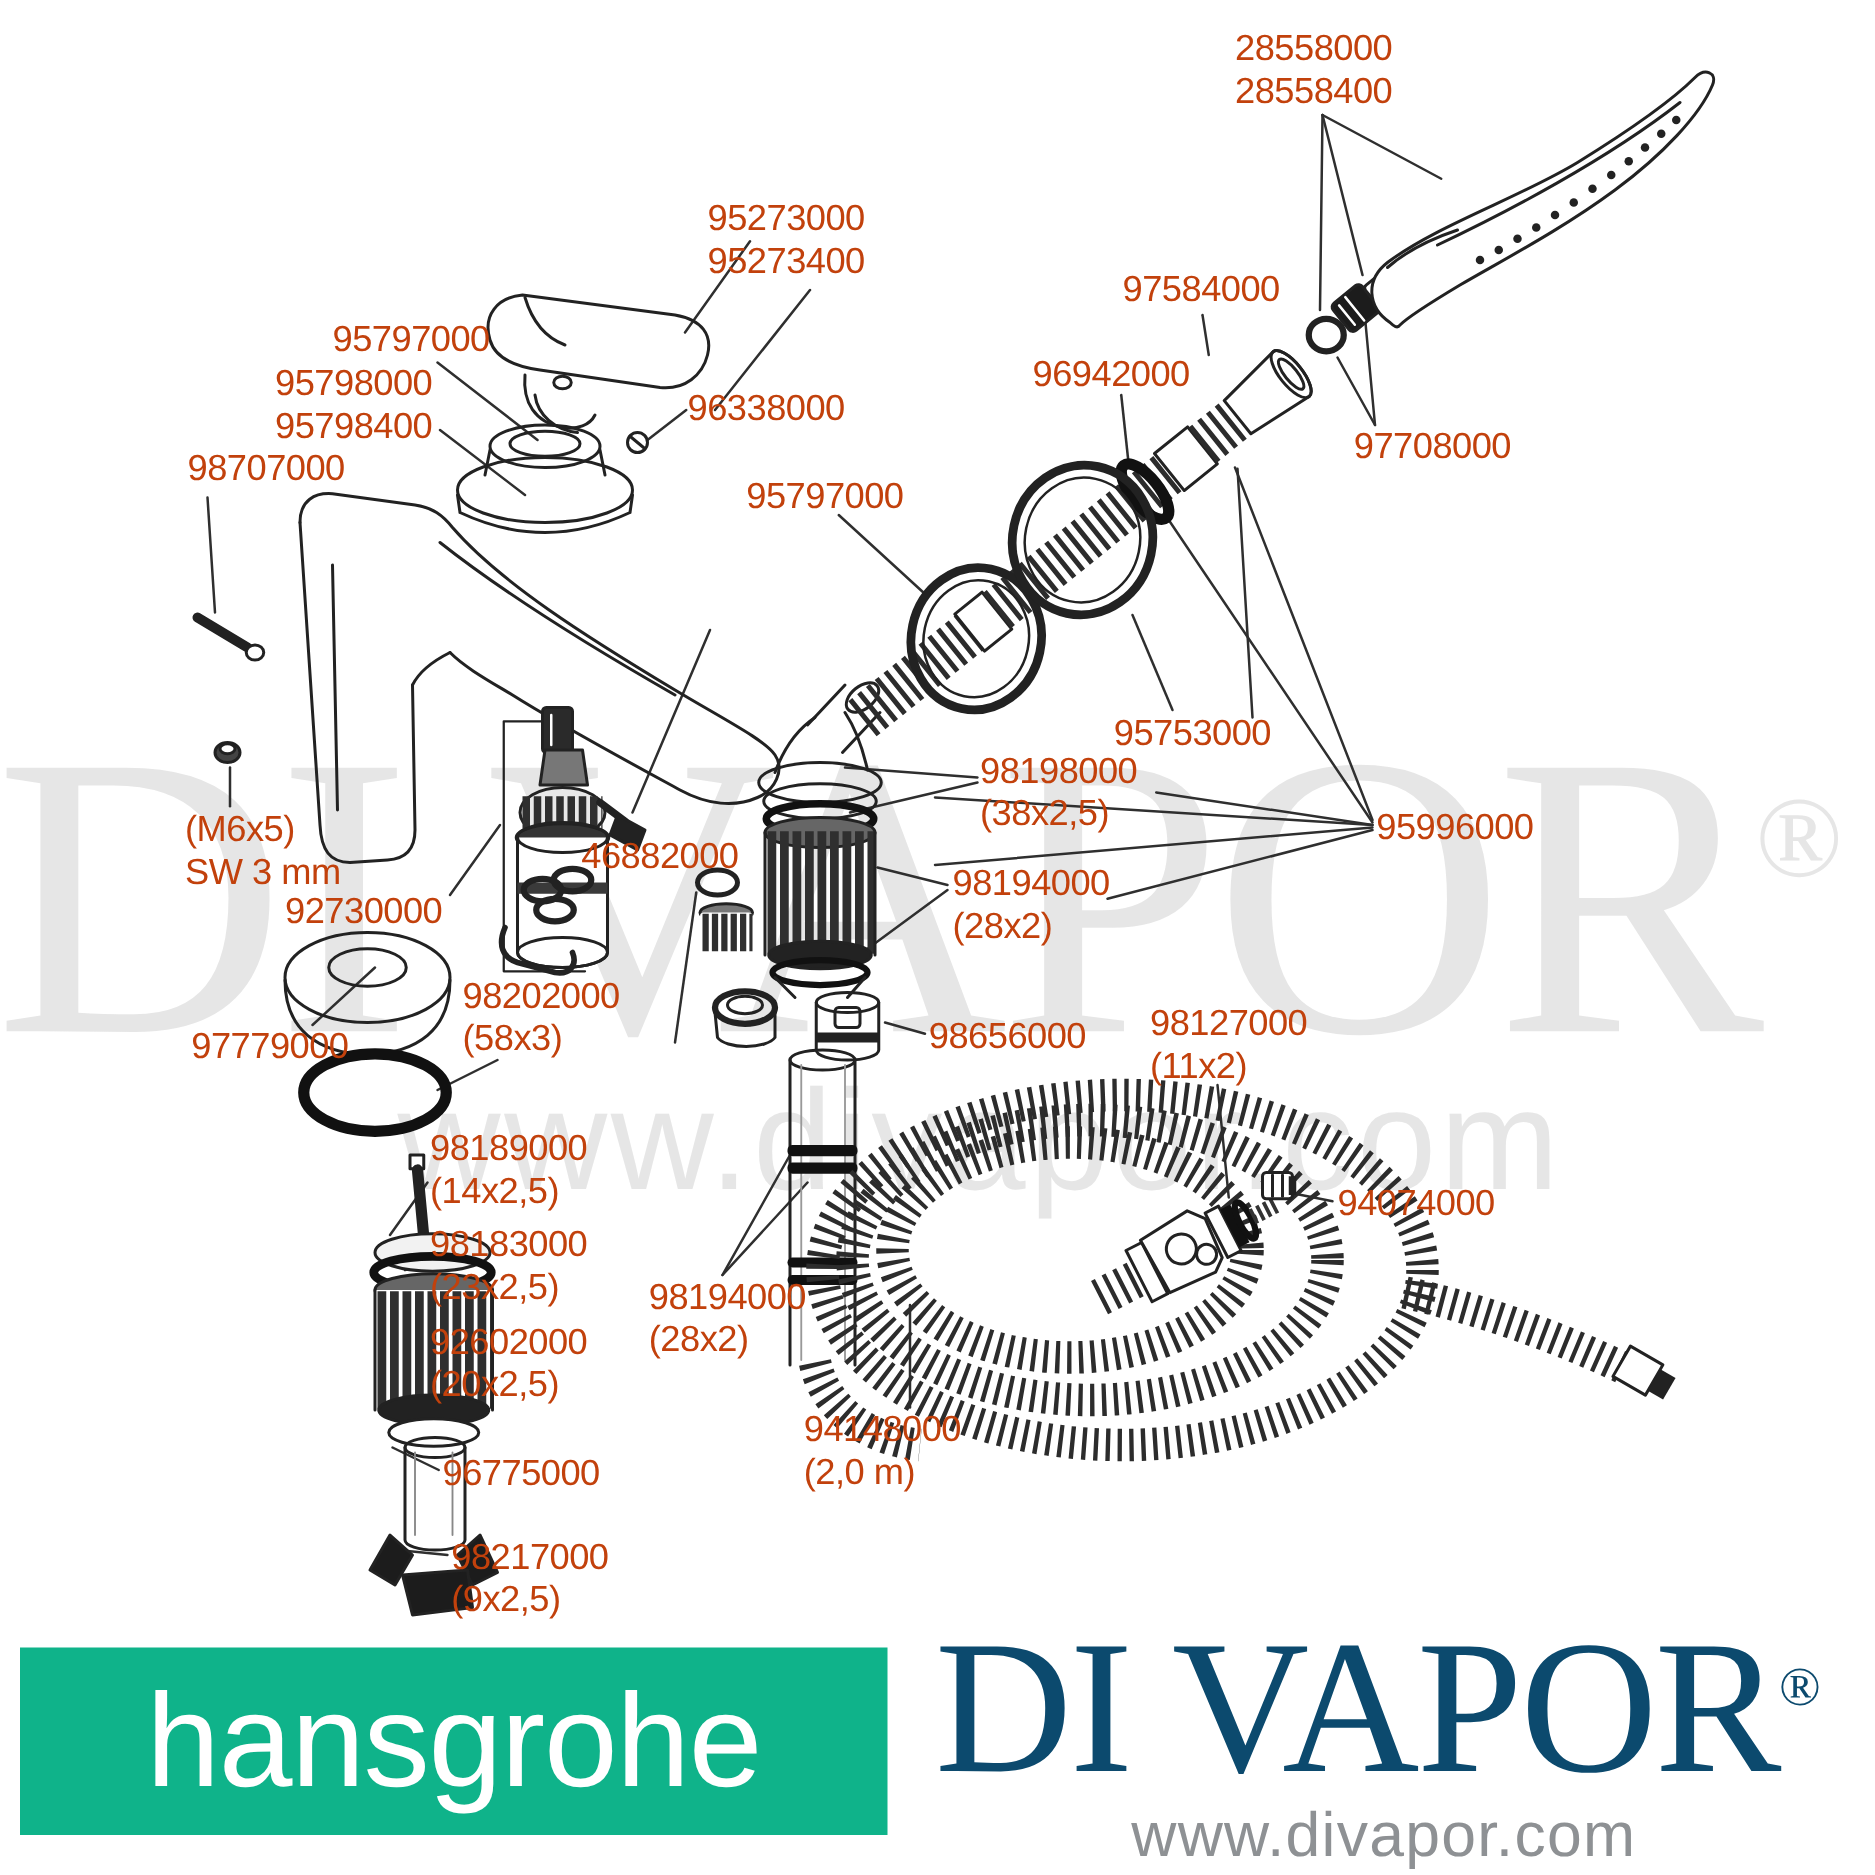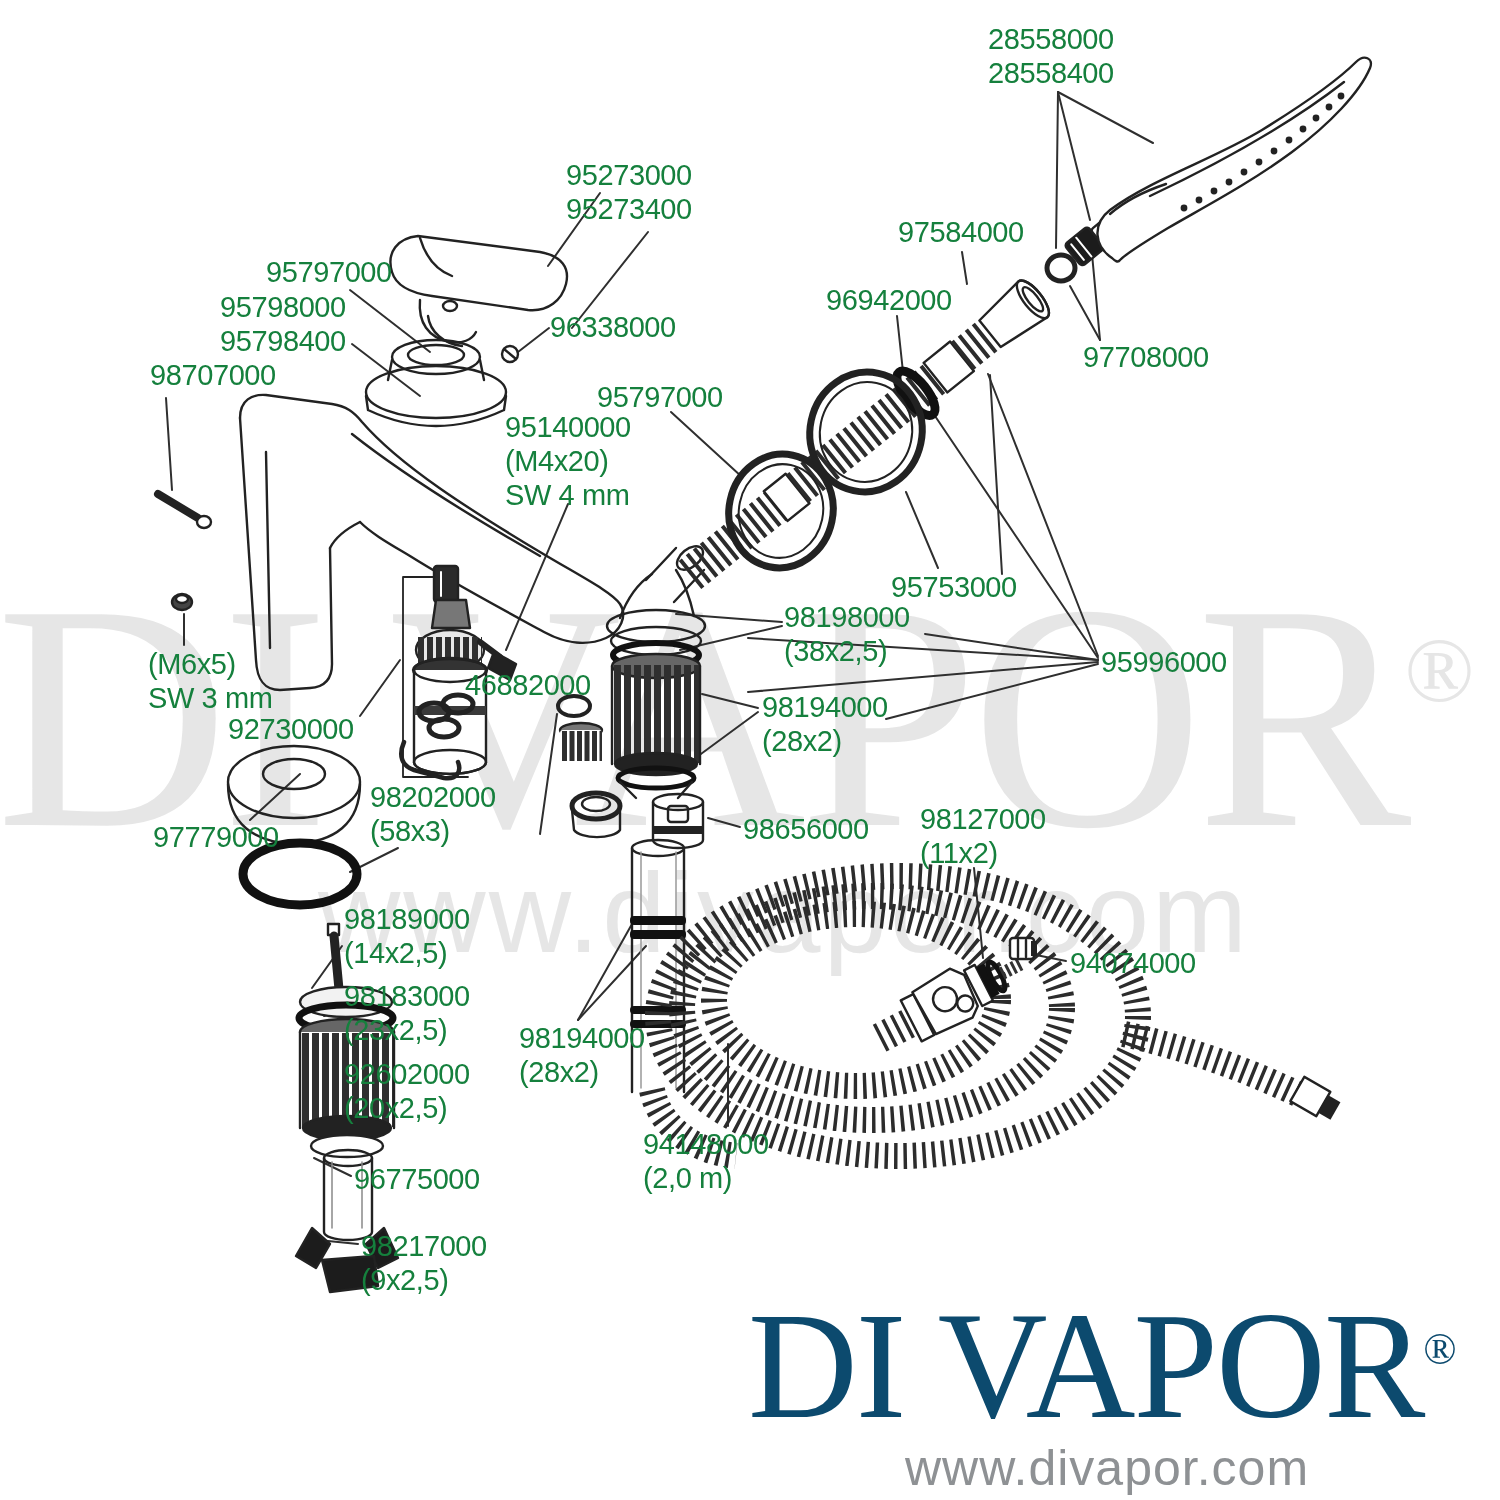--- a/index.html
+++ b/index.html
@@ -9,21 +9,21 @@
   
   .wm-brand{position:absolute;left:-4px;top:556px;font-family:"Liberation Serif", serif;
     font-size:322px;letter-spacing:-7px;color:#d7d7d7;opacity:.62;white-space:nowrap;z-index:1;line-height:1;}
   .wm-brand sup{font-size:92px;vertical-align:135%;letter-spacing:0;}
   .wm-url{position:absolute;left:318px;top:856px;font-size:114px;letter-spacing:3px;
     color:#e2e2e2;opacity:.85;white-space:nowrap;z-index:1;line-height:1;}
   
   svg.art{position:absolute;left:0;top:0;z-index:2;}
   
   .plabel{position:absolute;z-index:3;font-size:29px;line-height:34px;letter-spacing:-.4px;
-    color:#15803d;white-space:pre-line;font-weight:400;}
+    color:#c2410c;white-space:pre-line;font-weight:400;}
   
   .hg-box{position:absolute;left:16px;top:1318px;width:694px;height:150px;background:#0fb38a;
     z-index:4;display:flex;align-items:center;justify-content:center;}
   .hg-box span{color:#ffffff;font-size:106px;font-weight:500;letter-spacing:-1px;}
   .dv-brand{position:absolute;left:748px;top:1290px;z-index:4;font-family:"Liberation Serif", serif;
     font-size:152px;letter-spacing:-2px;color:#0c4a6e;line-height:1;white-space:nowrap;}
   .dv-brand sup{font-size:44px;vertical-align:120%;letter-spacing:0;}
   .dv-url{position:absolute;left:905px;top:1443px;z-index:4;font-size:50px;letter-spacing:1px;
     color:#8e9194;line-height:1;white-space:nowrap;}
 </style>
@@ -308,23 +308,20 @@
   <div class="plabel" style="left:566px;top:158px">95273000
 95273400</div>
   <div class="plabel" style="left:266px;top:255px">95797000</div>
   <div class="plabel" style="left:220px;top:290px">95798000
 95798400</div>
   <div class="plabel" style="left:550px;top:310px">96338000</div>
   <div class="plabel" style="left:150px;top:358px">98707000</div>
   <div class="plabel" style="left:898px;top:215px">97584000</div>
   <div class="plabel" style="left:826px;top:283px">96942000</div>
   <div class="plabel" style="left:597px;top:380px">95797000</div>
-  <div class="plabel" style="left:505px;top:410px">95140000
-(M4x20)
-SW 4 mm</div>
   <div class="plabel" style="left:1083px;top:340px">97708000</div>
   <div class="plabel" style="left:891px;top:570px">95753000</div>
   <div class="plabel" style="left:784px;top:600px">98198000
 (38x2,5)</div>
   <div class="plabel" style="left:1101px;top:645px">95996000</div>
   <div class="plabel" style="left:762px;top:690px">98194000
 (28x2)</div>
   <div class="plabel" style="left:148px;top:647px">(M6x5)
 SW 3 mm</div>
   <div class="plabel" style="left:465px;top:668px">46882000</div>
@@ -343,16 +340,19 @@
   <div class="plabel" style="left:344px;top:1057px">92602000
 (20x2,5)</div>
   <div class="plabel" style="left:519px;top:1021px">98194000
 (28x2)</div>
   <div class="plabel" style="left:354px;top:1162px">96775000</div>
   <div class="plabel" style="left:643px;top:1127px">94148000
 (2,0 m)</div>
   <div class="plabel" style="left:361px;top:1229px">98217000
 (9x2,5)</div>
 
+  <div class="hg-box">
+    <span>hansgrohe</span>
+  </div>
   <div class="dv-brand"><span>DI VAPOR</span><sup>®</sup></div>
   <div class="dv-url">www.divapor.com</div>
 
 </div>
 
 </body></html>

